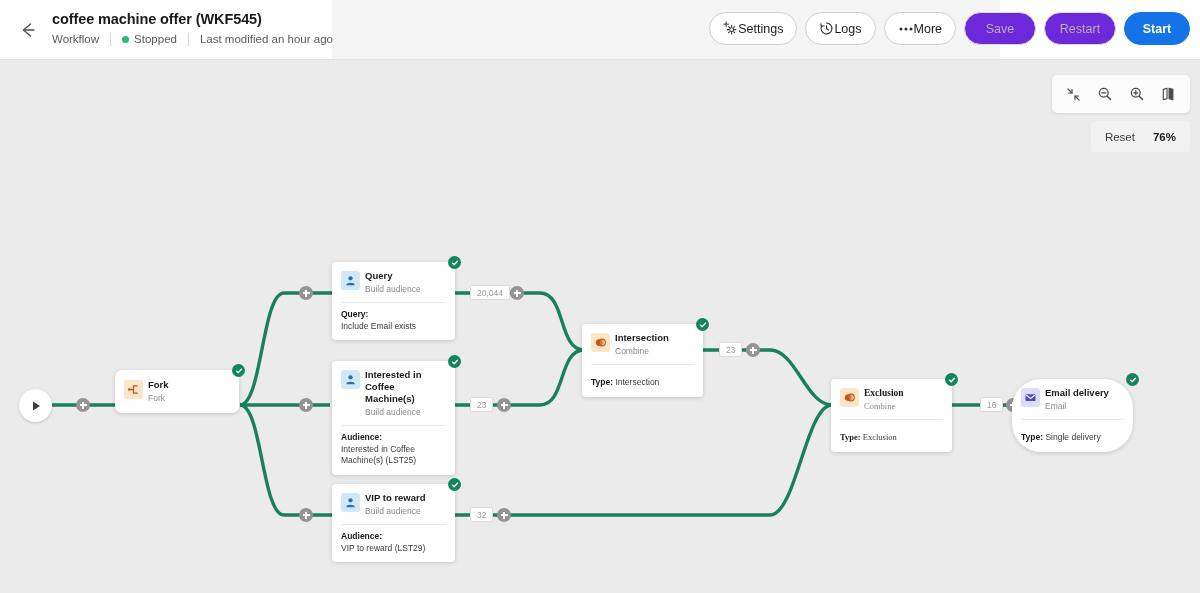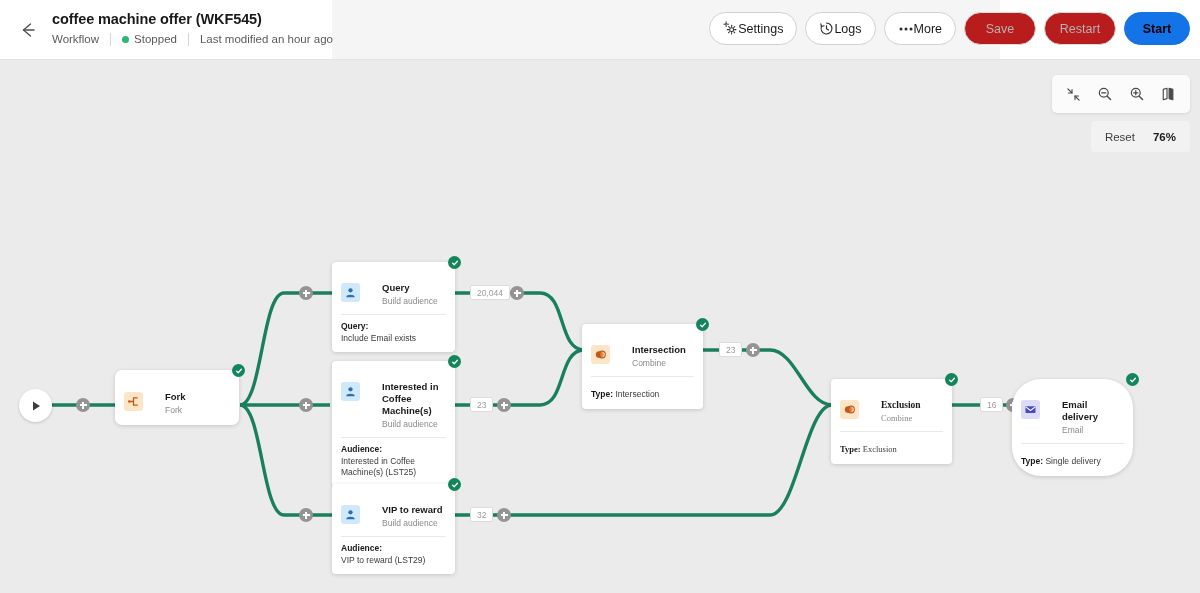--- a/index.html
+++ b/index.html
@@ -52,25 +52,25 @@
   }
   .btn {
     display: flex; align-items: center; 
     height: 33px; padding: 0 13px;
     border-radius: 17px;
     font-size: 12.5px; color: #1a1a1a;
     background: #ffffff; border: 1px solid #d0d0d0;
     cursor: pointer; white-space: nowrap;
   }
   .btn-disabled {
-    color: #b3b3b3; border-color: #dcdcdc; background: #b91c1c;
+    color: #b3b3b3; border-color: #dcdcdc; background: #6d28d9;
     cursor: default; justify-content: center; min-width: 72px;
   }
   .btn-primary {
-    background: #1473e6; border: 1px solid #1473e6; color: #000000;
+    background: #1473e6; border: 1px solid #1473e6; color: #ffffff;
     font-weight: bold; justify-content: center; min-width: 66px;
     cursor: pointer;
   }
   .btn .ico { display: flex; align-items: center; }
 
   
   .canvas {
     position: absolute; left: 0; top: 60px;
     width: 1200px; height: 533px;
     background: #ebebeb;
@@ -129,23 +129,22 @@
     z-index: 18; white-space: nowrap;
   }
 
   
   .node {
     position: absolute; background: #ffffff; border-radius: 4px;
     box-shadow: 0 1px 4px rgba(0,0,0,0.16);
     z-index: 22; cursor: pointer;
   }
   .node-head {
-    display: flex; align-items: flex-start; gap: 22px;
+    display: flex; align-items: flex-start; gap: 5px;
     padding: 8px 9px 7px 9px;
-    margin-top: 12px;
   }
   .node-icon {
     width: 19px; height: 19px; border-radius: 3px;
     display: flex; align-items: center; justify-content: center;
     flex-shrink: 0; margin-top: 1px;
   }
   .icon-blue { background: #cfe8fb; }
   .icon-orange { background: #fde5c8; }
   .icon-purple { background: #dcdcf7; }
   .node-titles { min-width: 0; }

